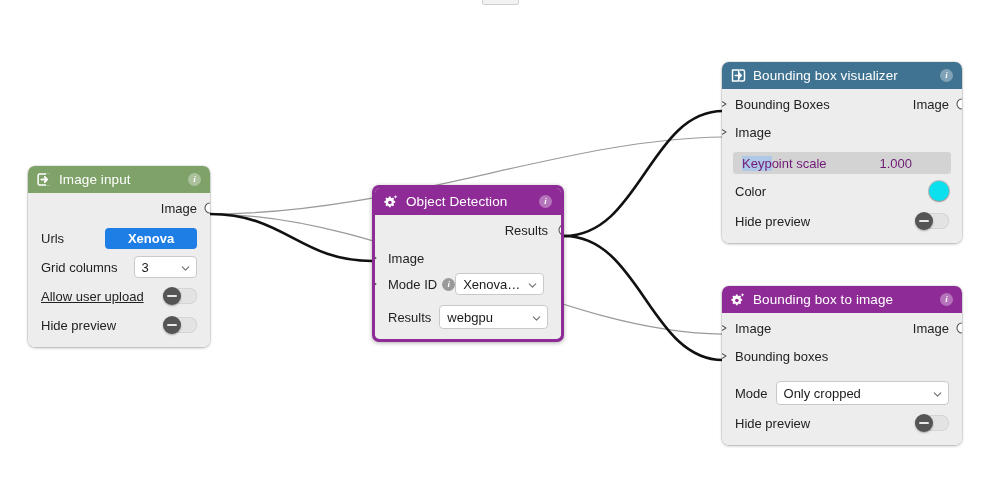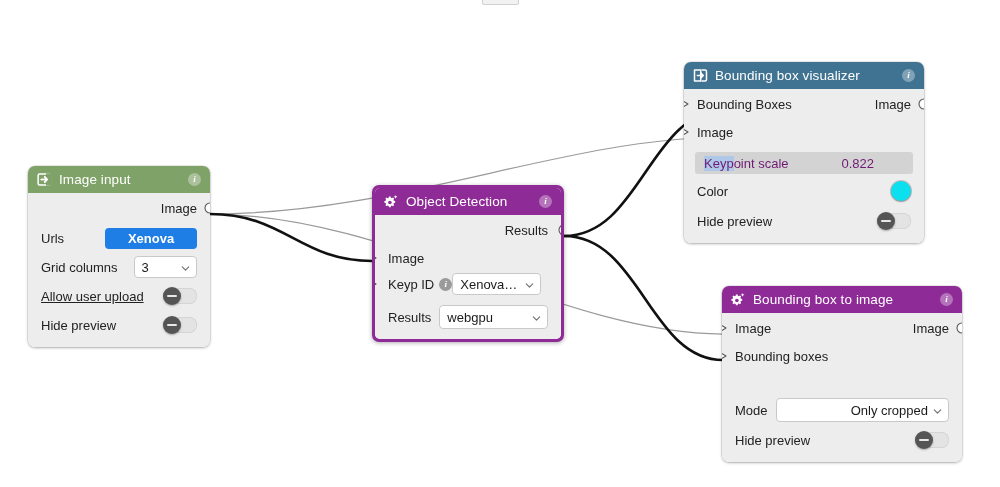--- a/index.html
+++ b/index.html
@@ -248,21 +248,21 @@
               </svg>
           </span>
           <span class="lbl-in">Image</span>
         </div>
         <div class="port-row">
           <span class="port left" style="left:-9px;">
             <svg width="12" height="12" viewBox="0 0 12 12">
                 <path d="M2 1.2L10 6 2 10.8z" fill="#fff" stroke="#555" stroke-width="1.1" stroke-linejoin="round"></path>
               </svg>
           </span>
-          <span class="w-label">Keyp ID</span>
+          <span class="w-label">Mode ID</span>
           <span class="inline-info" style="margin-left:5px;">i</span>
           <span class="spacer"></span>
           <span class="select" style="width:89px;">
             <span class="sel-val">Xenova/det</span>
             <span class="chev"><svg viewBox="0 0 12 12">
                   <path d="M2.5 4.3L6 7.8l3.5-3.5" fill="none" stroke="#444" stroke-width="1.3" stroke-linecap="round" stroke-linejoin="round"></path>
                 </svg></span>
           </span>
         </div>
         <div class="w-row" style="margin-top:7px;">
@@ -271,21 +271,21 @@
             <span class="sel-val">webgpu</span>
             <span class="chev"><svg viewBox="0 0 12 12">
                   <path d="M2.5 4.3L6 7.8l3.5-3.5" fill="none" stroke="#444" stroke-width="1.3" stroke-linecap="round" stroke-linejoin="round"></path>
                 </svg></span>
           </span>
         </div>
       </div>
     </div>
   </div>
 
-  <div class="node" id="n-bbv" style="left:684px;top:62px;width:240px;">
+  <div class="node" id="n-bbv" style="left:722px;top:62px;width:240px;">
     <div class="node-inner">
       <div class="node-header" style="background:#3f7391;">
         <span class="hdr-icon">
           <svg viewBox="0 0 16 16">
               <path d="M9.6 2.2h3.2a1.6 1.6 0 0 1 1.6 1.6v8.4a1.6 1.6 0 0 1-1.6 1.6H9.6" fill="none" stroke="#fff" stroke-width="1.6" stroke-linecap="round"></path>
               <path d="M1.6 2.2h6.6v11.6H1.6z" fill="none" stroke="#fff" stroke-width="1.6" stroke-linejoin="round"></path>
               <path d="M4.6 8h6.3M8.2 5.2L11 8l-2.8 2.8" fill="none" stroke="#fff" stroke-width="1.6" stroke-linecap="round" stroke-linejoin="round"></path>
             </svg>
         </span>
         <span class="node-title">Bounding box visualizer</span>
@@ -309,21 +309,21 @@
         <div class="port-row">
           <span class="port left">
             <svg width="12" height="12" viewBox="0 0 12 12">
                 <path d="M2 1.2L10 6 2 10.8z" fill="#fff" stroke="#555" stroke-width="1.1" stroke-linejoin="round"></path>
               </svg>
           </span>
           <span class="lbl-in">Image</span>
         </div>
         <div class="slider-row" style="margin-top:7px;">
           <span class="s-name"><span class="sel-hl">Keyp</span><span>oint scale</span></span>
-          <span style="padding-right:30px;">0.822</span>
+          <span style="padding-right:30px;">1.000</span>
         </div>
         <div class="w-row" style="margin-top:4px;">
           <span class="w-label">Color</span>
           <span class="spacer"></span>
           <span class="swatch" style="background:#0ce0ee;"></span>
         </div>
         <div class="w-row" style="margin-top:4px;">
           <span class="w-label">Hide preview</span>
           <span class="spacer"></span>
           <span class="toggle">
@@ -363,21 +363,21 @@
           </span>
         </div>
         <div class="port-row">
           <span class="port left">
             <svg width="12" height="12" viewBox="0 0 12 12">
                 <path d="M2 1.2L10 6 2 10.8z" fill="#fff" stroke="#555" stroke-width="1.1" stroke-linejoin="round"></path>
               </svg>
           </span>
           <span class="lbl-in">Bounding boxes</span>
         </div>
-        <div class="w-row" style="margin-top:28px;text-align:right;">
+        <div class="w-row" style="margin-top:11px;">
           <span class="w-label">Mode</span>
           <span class="select" style="flex:1;height:24px;">
             <span class="sel-val">Only cropped</span>
             <span class="chev"><svg viewBox="0 0 12 12">
                   <path d="M2.5 4.3L6 7.8l3.5-3.5" fill="none" stroke="#444" stroke-width="1.3" stroke-linecap="round" stroke-linejoin="round"></path>
                 </svg></span>
           </span>
         </div>
         <div class="w-row" style="margin-top:4px;">
           <span class="w-label">Hide preview</span>

